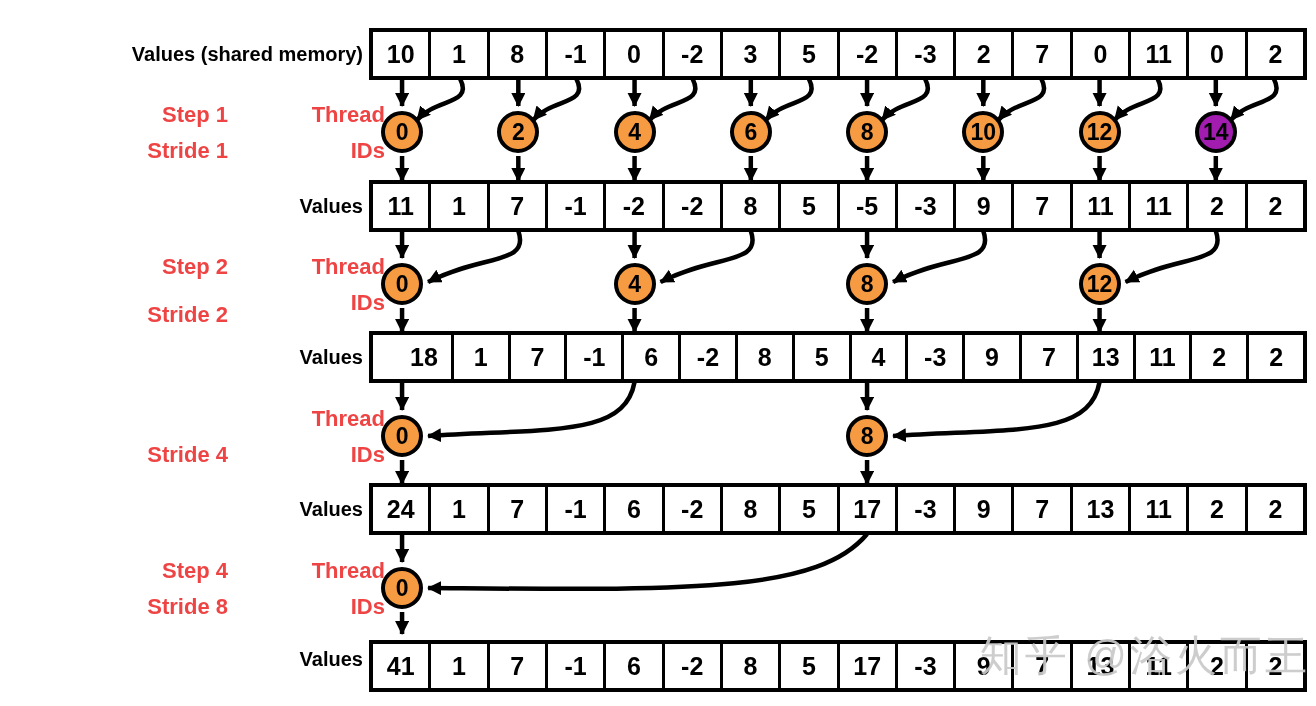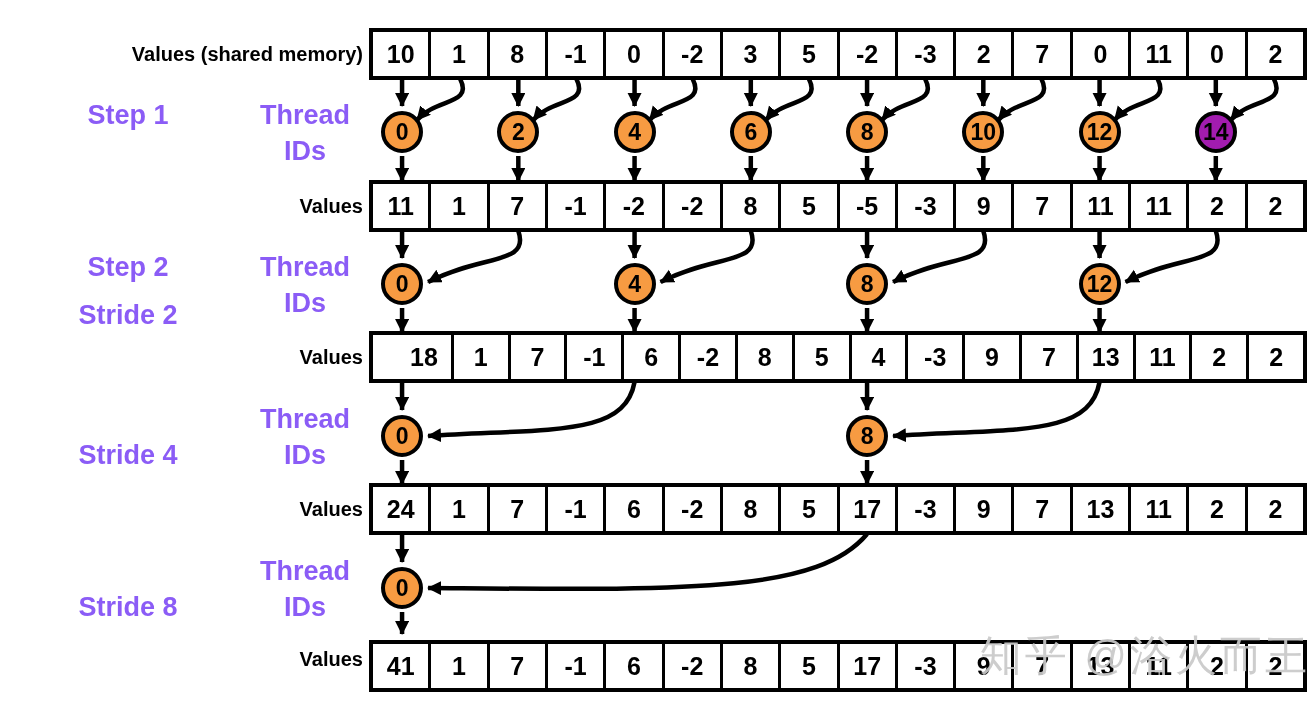--- a/index.html
+++ b/index.html
@@ -6,22 +6,22 @@
   #stage{position:relative;width:1316px;height:706px;background:#ffffff;overflow:hidden;
          font-family:"Liberation Sans",sans-serif;}
   #arrows{position:absolute;left:0;top:0;z-index:5;pointer-events:none;}
   .vrow{position:absolute;left:369px;width:938px;height:52px;border:4px solid #000;
         box-sizing:border-box;display:flex;background:#fff;z-index:1;}
   .cell{flex:1;display:flex;align-items:center;justify-content:center;
         font-weight:bold;font-size:25px;color:#000;border-right:3px solid #000;}
   .cell:last-child{border-right:none;}
   .rowlabel{position:absolute;left:0;width:363px;text-align:right;font-weight:bold;
             font-size:20px;line-height:36px;color:#000;z-index:2;white-space:nowrap;}
-  .steplabel{position:absolute;text-align:center;font-weight:bold;font-size:27px;
-             line-height:34px;color:#8b5cf6;z-index:2;white-space:nowrap;}
+  .steplabel{position:absolute;text-align:right;font-weight:bold;font-size:22px;
+             line-height:34px;color:#ef4444;z-index:2;white-space:nowrap;}
   .tcircle{position:absolute;width:42px;height:42px;border:4px solid #000;border-radius:50%;
            box-sizing:border-box;background:#F79B42;display:flex;align-items:center;
            justify-content:center;font-weight:bold;font-size:23px;color:#000;z-index:6;}
   .watermark{position:absolute;right:6px;top:628px;font-size:42px;font-weight:400;
              color:#c9c9c9;opacity:.92;letter-spacing:3px;z-index:10;white-space:nowrap;}
 </style>
 </head>
 <body>
 
 <div id="stage">
@@ -167,20 +167,21 @@
       <div class="cell">-3</div>
       <div class="cell">9</div>
       <div class="cell">7</div>
       <div class="cell">13</div>
       <div class="cell">11</div>
       <div class="cell">2</div>
       <div class="cell">2</div>
     </div>
     <div class="rowlabel" style="top: 641px;">Values</div>
     <div class="steplabel" style="left: 28px; top: 98px; width: 200px;">Step 1</div>
+    <div class="steplabel" style="left: 28px; top: 134px; width: 200px;">Stride 1</div>
     <div class="steplabel" style="left: 225px; top: 98px; width: 160px;">Thread</div>
     <div class="steplabel" style="left: 225px; top: 134px; width: 160px;">IDs</div>
     <div class="tcircle" style="left: 381.062px; top: 111px; background: rgb(247, 155, 66);">0</div>
     <div class="tcircle" style="left: 497.312px; top: 111px; background: rgb(247, 155, 66);">2</div>
     <div class="tcircle" style="left: 613.562px; top: 111px; background: rgb(247, 155, 66);">4</div>
     <div class="tcircle" style="left: 729.812px; top: 111px; background: rgb(247, 155, 66);">6</div>
     <div class="tcircle" style="left: 846.062px; top: 111px; background: rgb(247, 155, 66);">8</div>
     <div class="tcircle" style="left: 962.312px; top: 111px; background: rgb(247, 155, 66);">10</div>
     <div class="tcircle" style="left: 1078.56px; top: 111px; background: rgb(247, 155, 66);">12</div>
     <div class="tcircle" style="left: 1194.81px; top: 111px; background: #a21caf;">14</div>
@@ -190,17 +191,18 @@
     <div class="steplabel" style="left: 225px; top: 286px; width: 160px;">IDs</div>
     <div class="tcircle" style="left: 381.062px; top: 263px; background: rgb(247, 155, 66);">0</div>
     <div class="tcircle" style="left: 613.562px; top: 263px; background: rgb(247, 155, 66);">4</div>
     <div class="tcircle" style="left: 846.062px; top: 263px; background: rgb(247, 155, 66);">8</div>
     <div class="tcircle" style="left: 1078.56px; top: 263px; background: rgb(247, 155, 66);">12</div>
     <div class="steplabel" style="left: 28px; top: 438px; width: 200px;">Stride 4</div>
     <div class="steplabel" style="left: 225px; top: 402px; width: 160px;">Thread</div>
     <div class="steplabel" style="left: 225px; top: 438px; width: 160px;">IDs</div>
     <div class="tcircle" style="left: 381.062px; top: 415px; background: rgb(247, 155, 66);">0</div>
     <div class="tcircle" style="left: 846.062px; top: 415px; background: rgb(247, 155, 66);">8</div>
+    <div class="steplabel" style="left: 28px; top: 554px; width: 200px;">Step 4</div>
     <div class="steplabel" style="left: 28px; top: 590px; width: 200px;">Stride 8</div>
     <div class="steplabel" style="left: 225px; top: 554px; width: 160px;">Thread</div>
     <div class="steplabel" style="left: 225px; top: 590px; width: 160px;">IDs</div>
     <div class="tcircle" style="left: 381.062px; top: 567px; background: rgb(247, 155, 66);">0</div>
   </div>
 
 </body></html>

